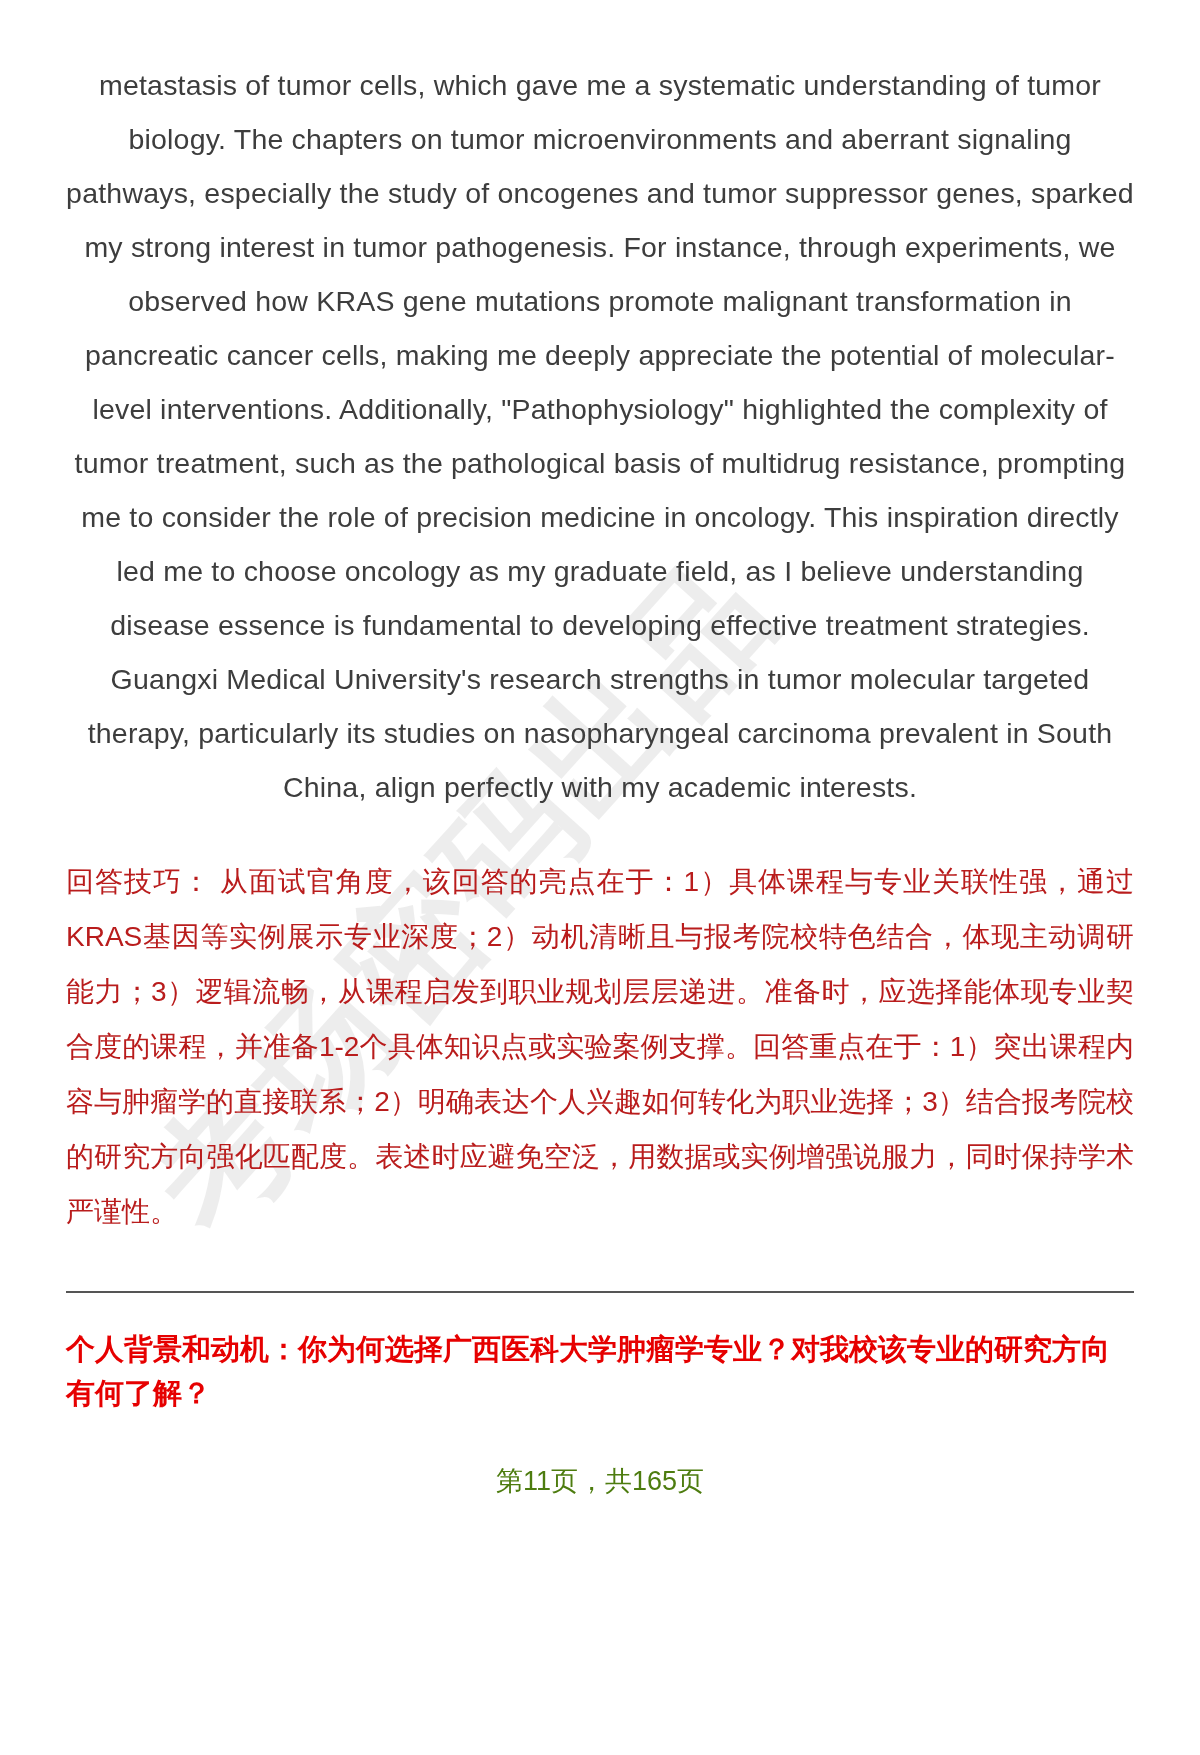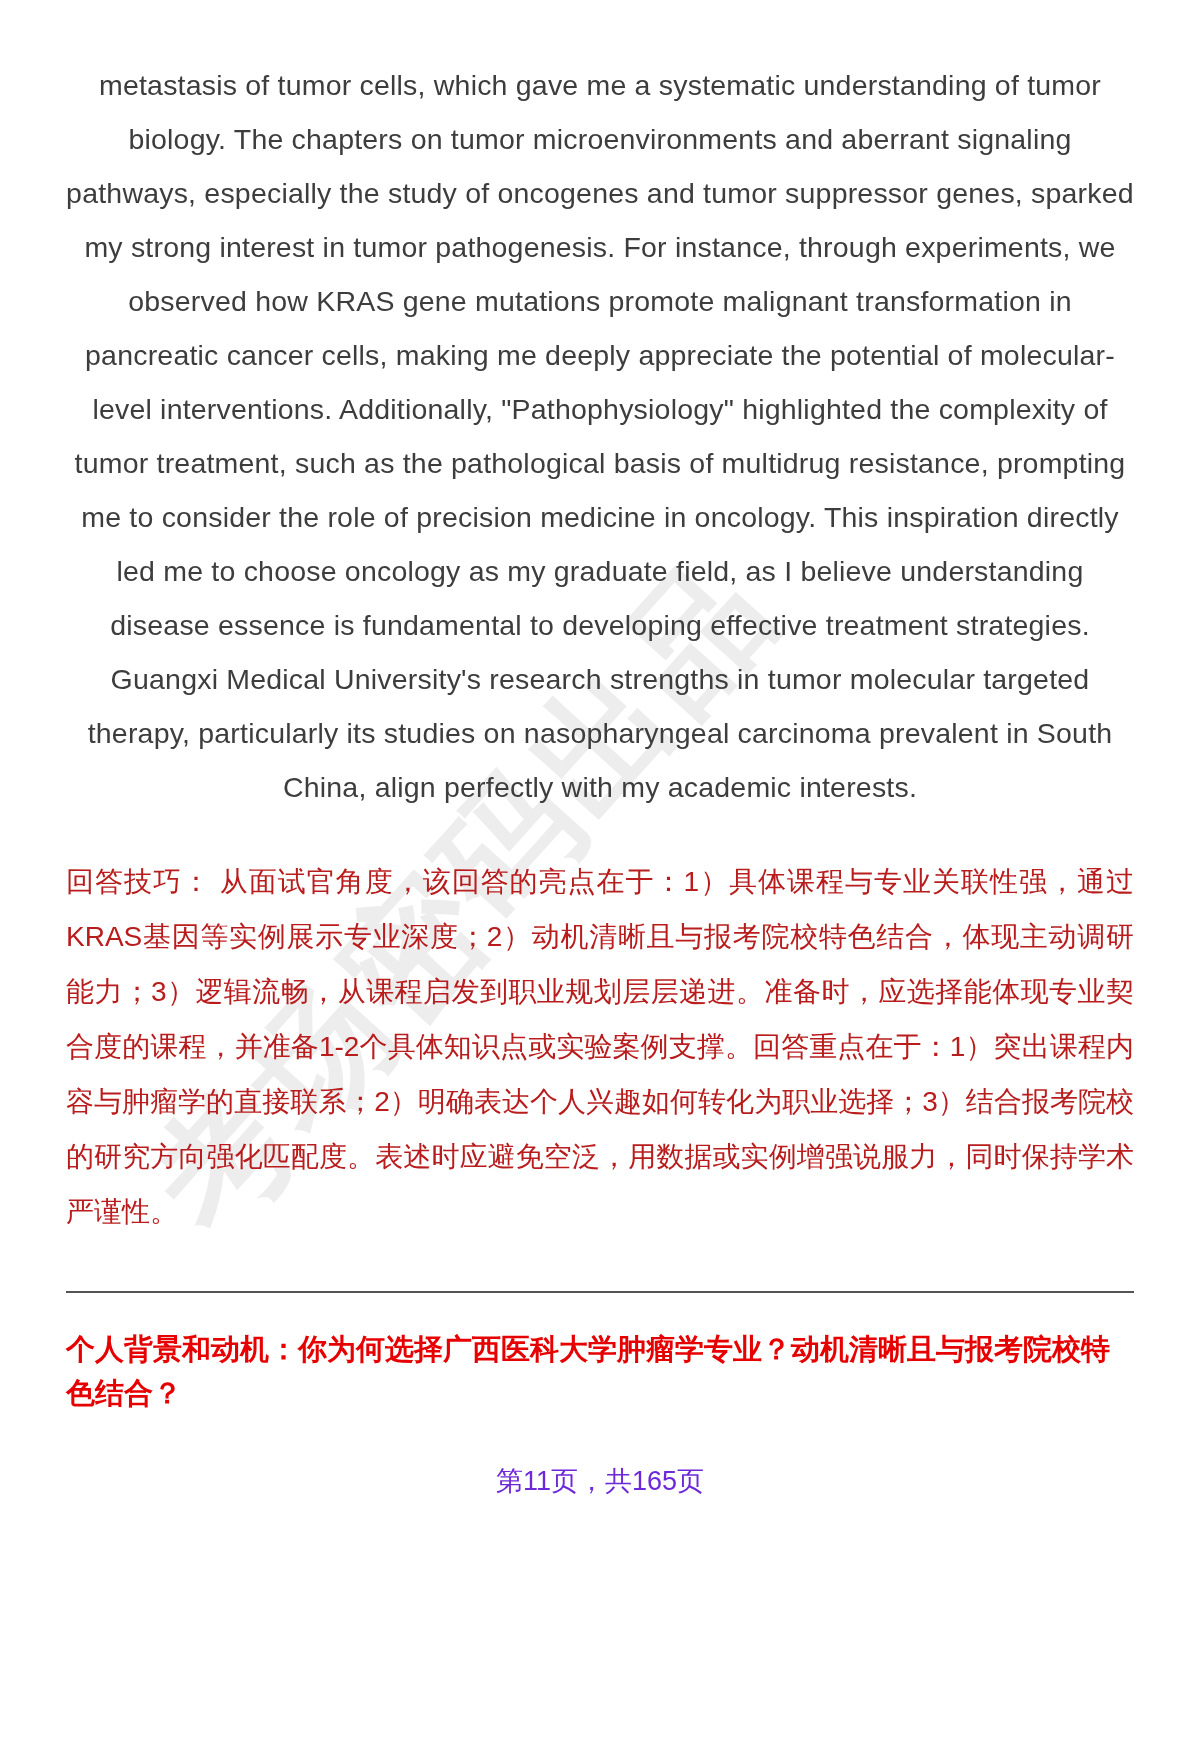--- a/index.html
+++ b/index.html
@@ -44,21 +44,21 @@
   .question-heading {
     font-size: 29px;
     line-height: 44px;
     font-weight: bold;
     color: #e60000;
     text-align: left;
     margin: 0 0 48px 0;
   }
   .page-footer {
     font-size: 27px;
-    color: #6d28d9;
+    color: #4d7c0f;
     text-align: center;
     margin-top: 6px;
   }
   .watermark {
     position: absolute;
     z-index: 1;
     left: 180px;
     top: 1120px;
     font-size: 135px;
     color: rgba(0, 0, 0, 0.07);
@@ -79,18 +79,18 @@
   <div class="watermark">考场密码出品</div>
 
   <div class="content">
 
     <p class="para-en">metastasis of tumor cells, which gave me a systematic understanding of tumor biology. The chapters on tumor microenvironments and aberrant signaling pathways, especially the study of oncogenes and tumor suppressor genes, sparked my strong interest in tumor pathogenesis. For instance, through experiments, we observed how KRAS gene mutations promote malignant transformation in pancreatic cancer cells, making me deeply appreciate the potential of molecular-level interventions. Additionally, "Pathophysiology" highlighted the complexity of tumor treatment, such as the pathological basis of multidrug resistance, prompting me to consider the role of precision medicine in oncology. This inspiration directly led me to choose oncology as my graduate field, as I believe understanding disease essence is fundamental to developing effective treatment strategies. Guangxi Medical University's research strengths in tumor molecular targeted therapy, particularly its studies on nasopharyngeal carcinoma prevalent in South China, align perfectly with my academic interests.</p>
 
     <p class="para-zh">回答技巧： 从面试官角度，该回答的亮点在于：1）具体课程与专业关联性强，通过KRAS基因等实例展示专业深度；2）动机清晰且与报考院校特色结合，体现主动调研能力；3）逻辑流畅，从课程启发到职业规划层层递进。准备时，应选择能体现专业契合度的课程，并准备1-2个具体知识点或实验案例支撑。回答重点在于：1）突出课程内容与肿瘤学的直接联系；2）明确表达个人兴趣如何转化为职业选择；3）结合报考院校的研究方向强化匹配度。表述时应避免空泛，用数据或实例增强说服力，同时保持学术严谨性。</p>
 
     <hr class="divider">
 
-    <div class="question-heading">个人背景和动机：你为何选择广西医科大学肿瘤学专业？动机清晰且与报考院校特色结合？</div>
+    <div class="question-heading">个人背景和动机：你为何选择广西医科大学肿瘤学专业？对我校该专业的研究方向有何了解？</div>
 
     <div class="page-footer">第11页，共165页</div>
 
   </div>
 </div>
 
 </body></html>

